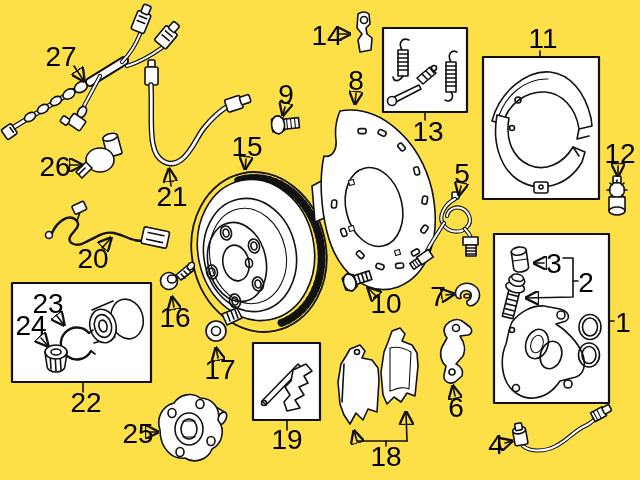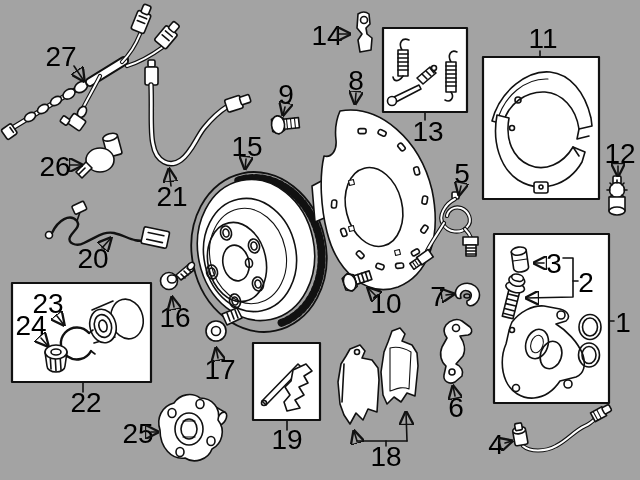--- a/index.html
+++ b/index.html
@@ -1,16 +1,16 @@
 <!DOCTYPE html>
 <html><head>
 <meta charset="utf-8">
 <style>
   html,body{margin:0;padding:0;background:#fff;}
-  .stage{position:relative;width:640px;height:480px;background:#a3a3a3;overflow:hidden;}
+  .stage{position:relative;width:640px;height:480px;background:#fde047;overflow:hidden;}
   svg{position:absolute;left:0;top:0;}
   svg *{stroke:#111;fill:none;stroke-width:1.6;stroke-linecap:round;stroke-linejoin:round;}
   .fw{fill:#fff;}
   .box{stroke-width:2.2;fill:#fff;}
   .lbl{fill:#000;stroke:none;font-family:"Liberation Sans",sans-serif;font-size:28px;text-anchor:middle;}
   .t1{stroke-width:5.5;}
   .t2{stroke:#fff;stroke-width:2.8;}
   .w1{stroke-width:4.2;}
   .w2{stroke:#fff;stroke-width:2;}
   .hatch{stroke-dasharray:2.5 3.5;stroke-width:8;}

